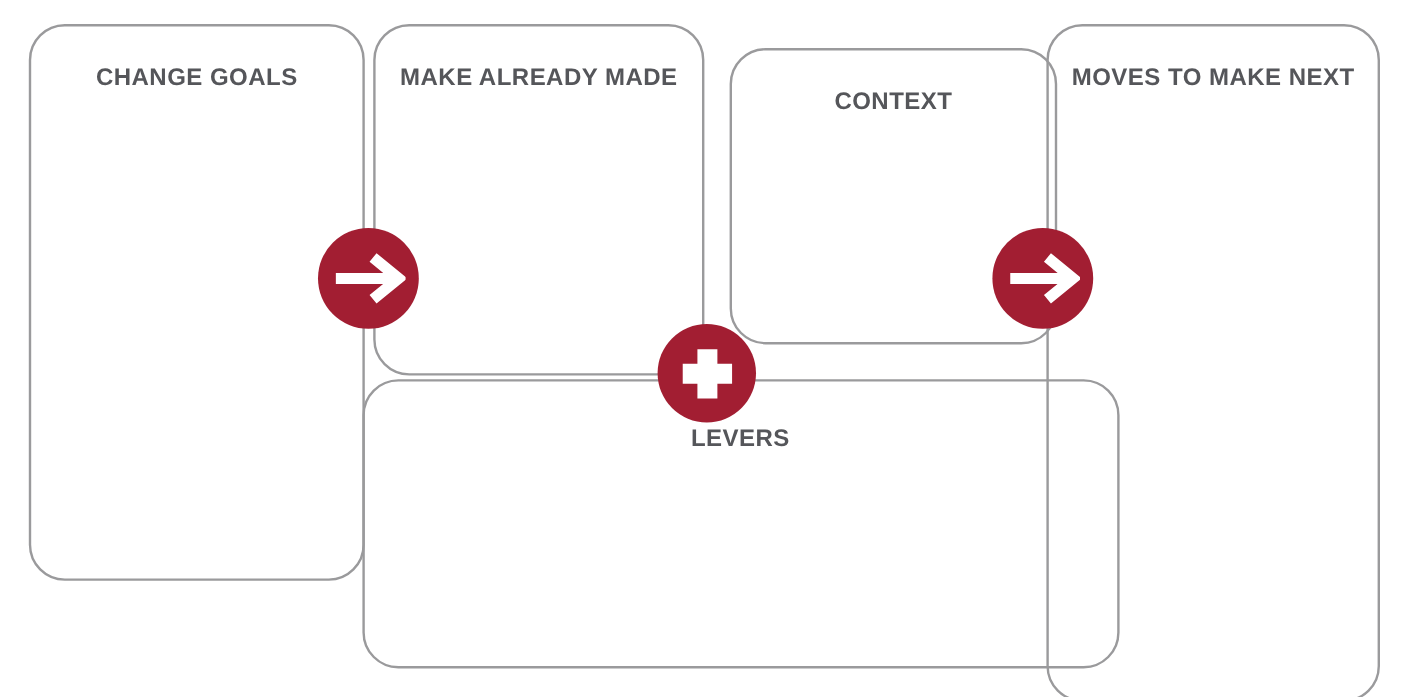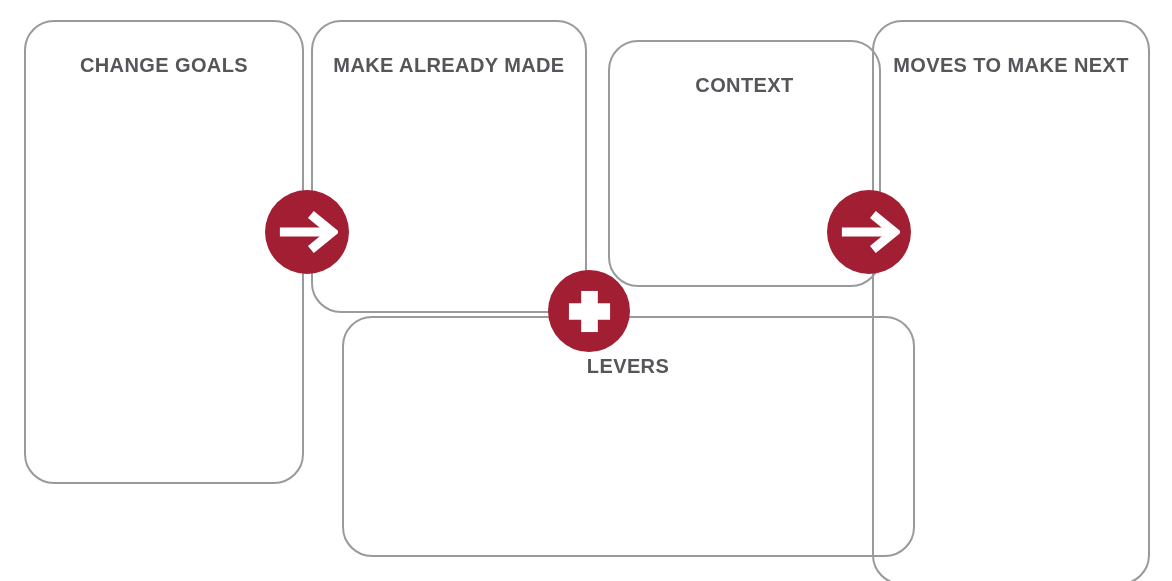--- a/index.html
+++ b/index.html
@@ -32,21 +32,21 @@
     line-height:21px;
     color:var(--title);
     white-space:nowrap;
   }
   .top-title{padding-top:33px;}
   
   .box-change-goals      {left:24px;   top:20px;  width:280px; height:464px;}
   .box-moves-made        {left:311px;  top:20px;  width:276px; height:293px;}
   .box-context           {left:608px;  top:20px;  width:273px; height:247px;margin-top:20px;}
   .box-moves-next        {left:872px;  top:20px;  width:278px; height:565px;}
-  .box-levers            {left:301.5px;top:316px; width:573px; height:241px;margin-left:40px;}
+  .box-levers            {left:301.5px;top:316px; width:631px; height:241px;}
   .box-levers .box-title {padding-top:38px;}
 
   .circle{
     position:absolute;
     background:var(--accent);
     border-radius:50%;
     display:flex;
     align-items:center;
     justify-content:center;
     z-index:3;

